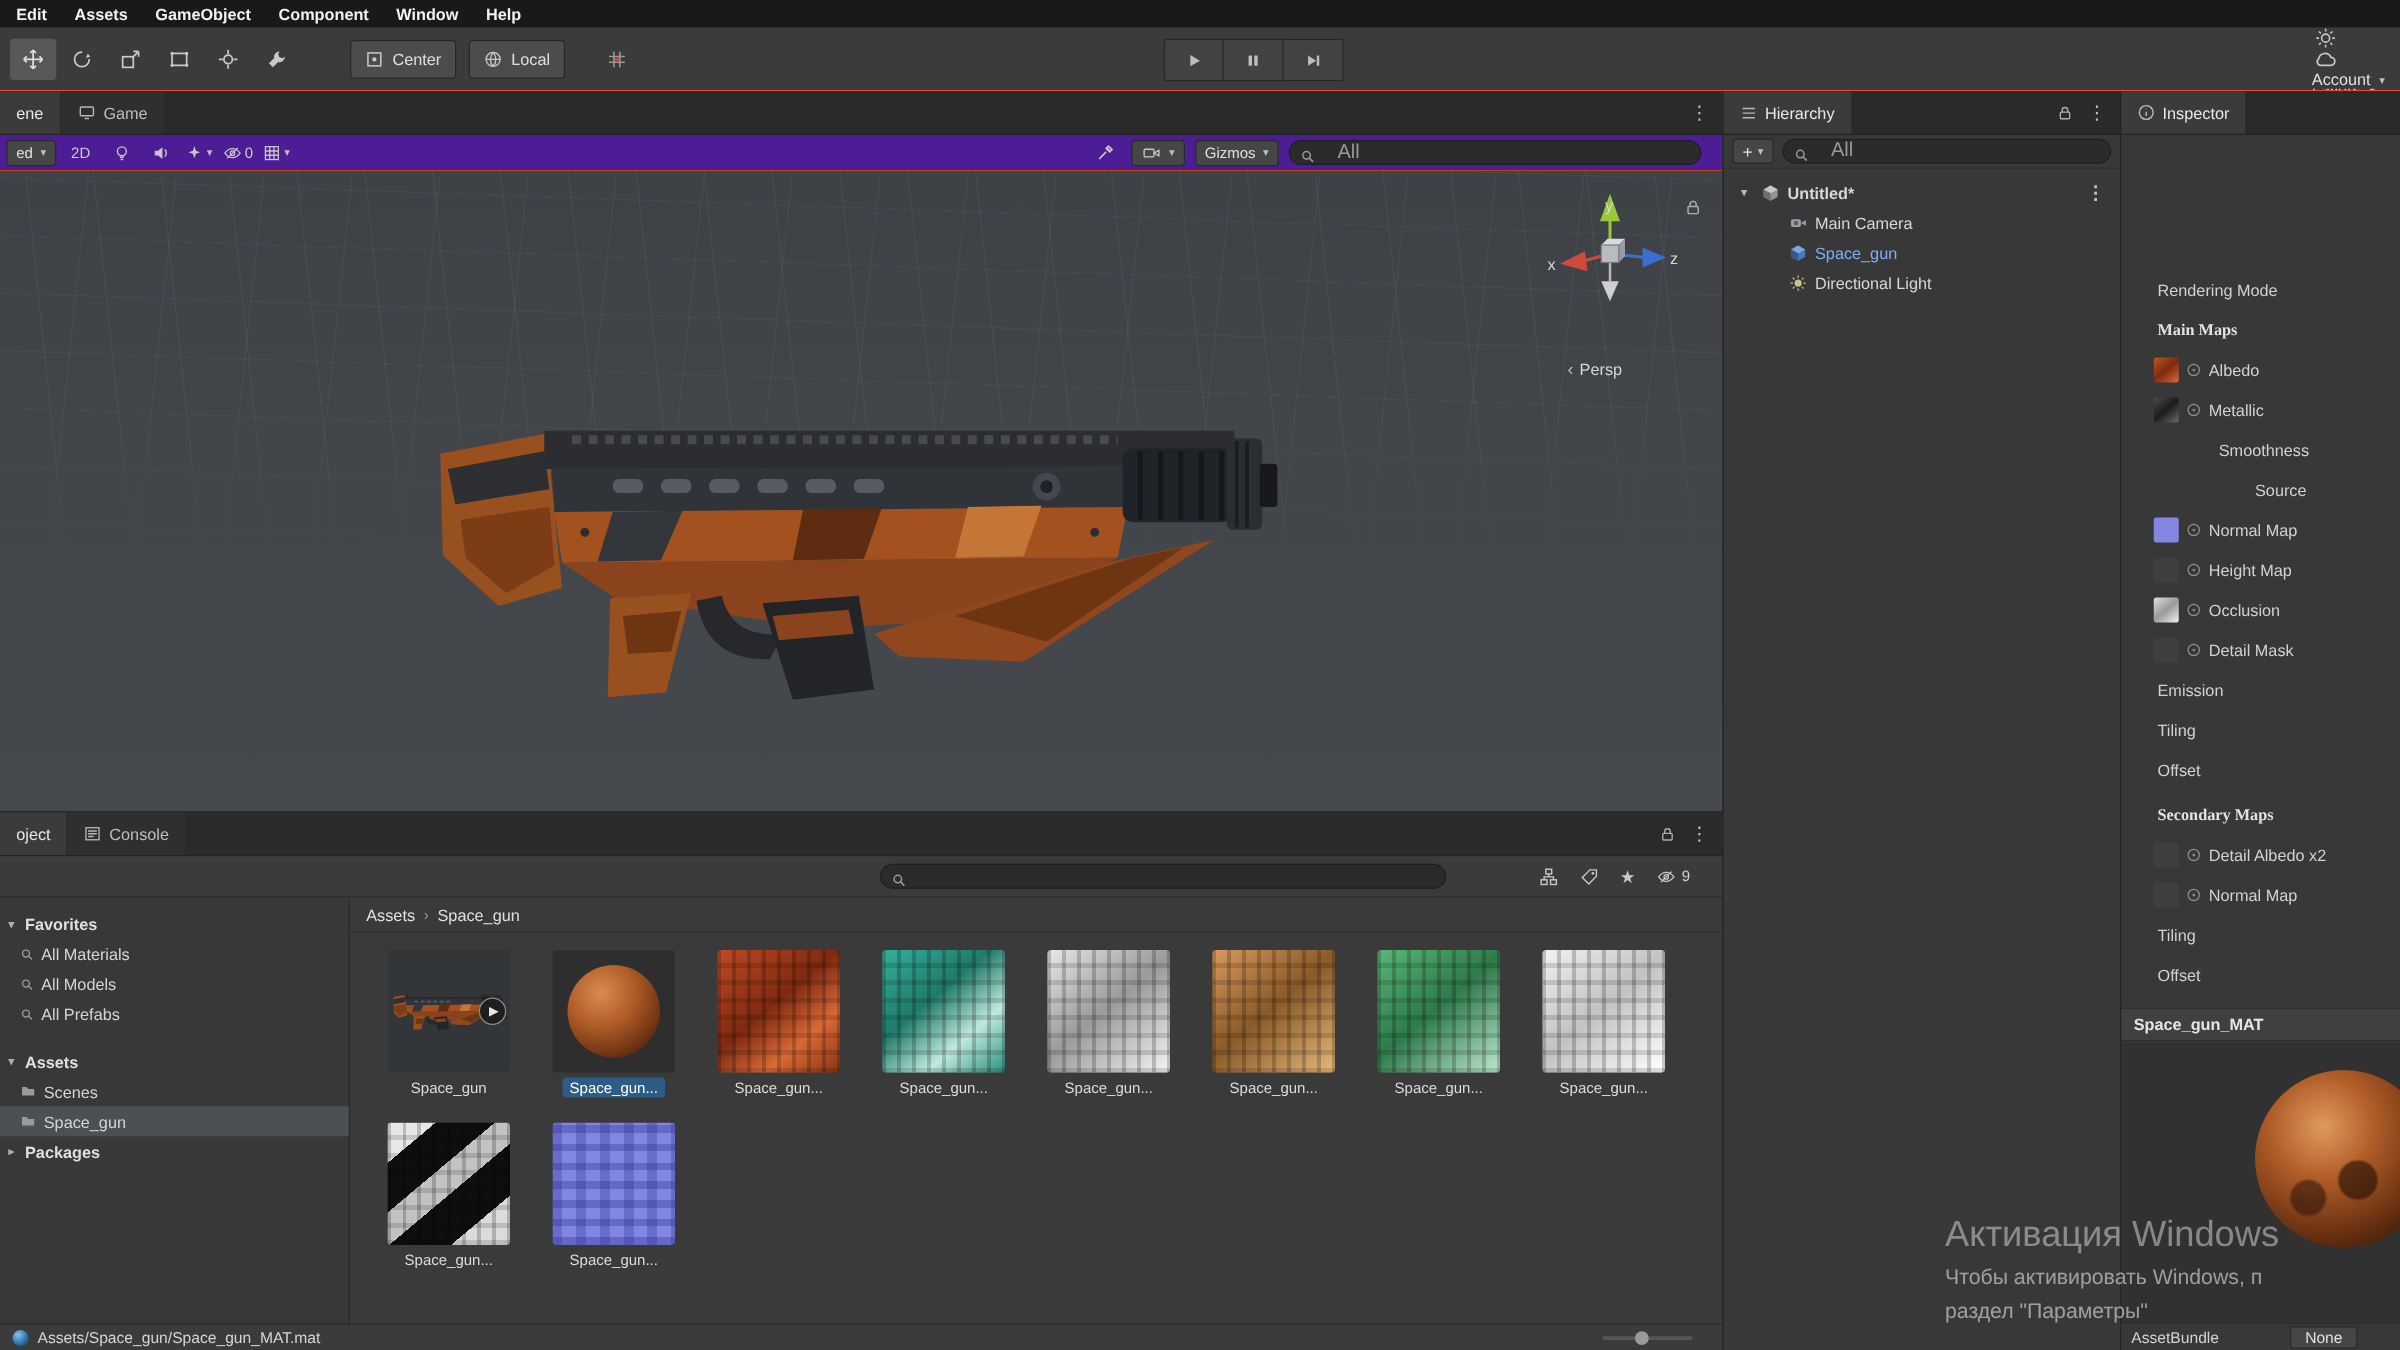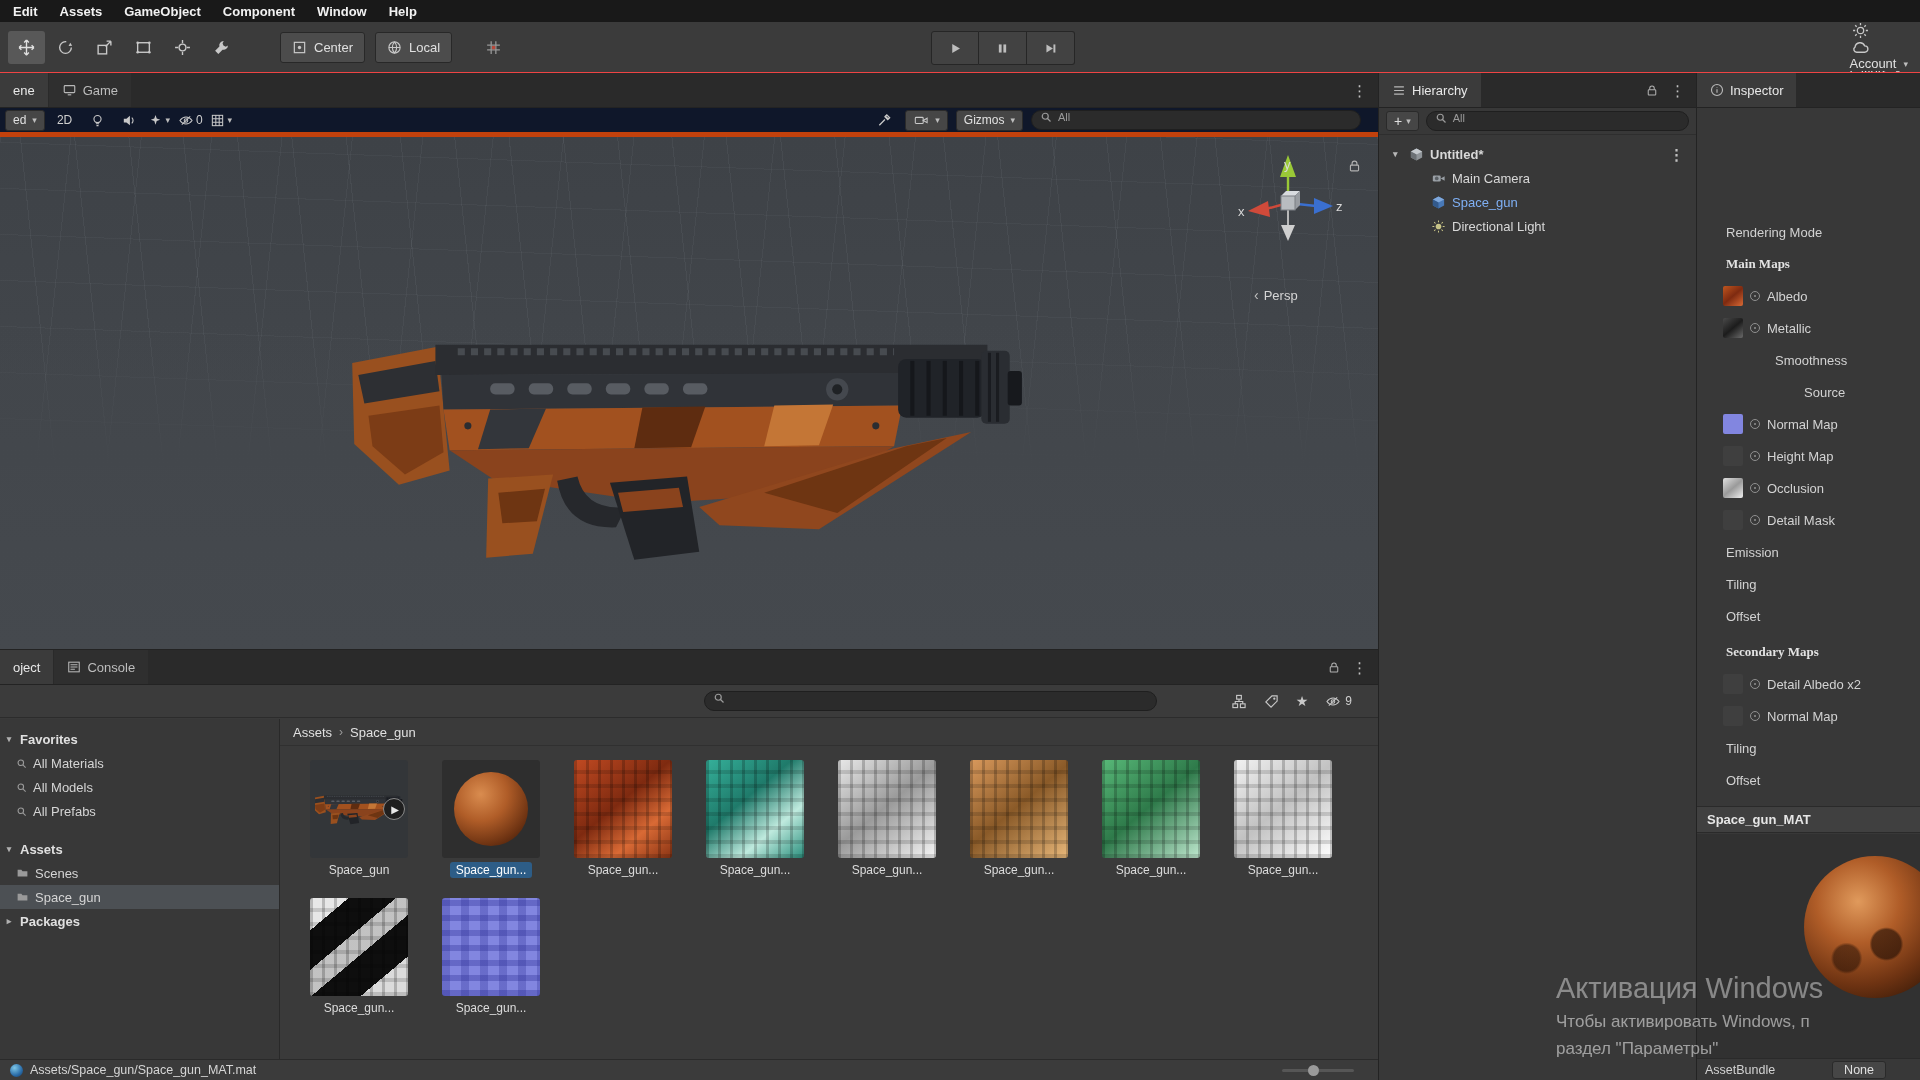--- a/index.html
+++ b/index.html
@@ -51,30 +51,30 @@
   
   .tabstrip { height:35px; background:#2a2a2a; display:flex; align-items:stretch; border-bottom:1px solid #232323; }
   .tab { display:flex; align-items:center; gap:6px; padding:0 13px; background:#2f2f2f;
     color:#bdbdbd; font-size:13px; margin-right:1px; }
   .tab.active { background:#3b3b3b; color:#e8e8e8; }
   .strip-right { margin-left:auto; display:flex; align-items:center; gap:12px; padding:0 11px; }
   .kebab { color:#c0c0c0; font-size:15px; line-height:1; }
 
   
   .scene-pane { position:absolute; top:0; left:0; right:0; height:576px; background:#414549; }
-  .scenebar { height:29px; background:#0f172a; border-bottom:5px solid #c2410c;
+  .scenebar { height:29px; background:#4c1d95; border-bottom:1px solid #c2410c;
     display:flex; align-items:center; padding:0 5px; gap:5px; }
   .sb-dd { display:flex; align-items:center; gap:6px; background:#464646; border:1px solid #2a2a2a;
     border-radius:3px; height:21px; padding:0 7px; font-size:12px; color:#e0e0e0; }
   .sb-toggle { height:21px; display:flex; align-items:center; padding:0 7px; font-size:12px; color:#cfcfcf; }
   .sb-ico { width:26px; height:21px; display:flex; align-items:center; justify-content:center; gap:2px; }
   .sb-count { font-size:12px; color:#cfcfcf; }
   .sb-right { margin-left:auto; display:flex; align-items:center; gap:8px; margin-right:12px; }
-  .searchbox { display:flex; align-items:flex-start; gap:6px; background:#2b2b2b; border:1px solid #1f1f1f;
-    border-radius:10px; height:20px; padding:0 8px; color:#9a9a9a; font-size:11px; }
+  .searchbox { display:flex; align-items:flex-end; gap:18px; background:#2b2b2b; border:1px solid #1f1f1f;
+    border-radius:10px; height:20px; padding:0 8px; color:#9a9a9a; font-size:16px; }
   .scene-search { width:330px; }
 
   .viewport { position:absolute; top:64px; left:0; right:0; bottom:0; overflow:hidden;
     background:linear-gradient(180deg,#3e4247 0%,#43474c 60%,#45494e 100%); }
   .grid-overlay { position:absolute; left:0; top:0; right:0; height:64%;
     background:
       repeating-linear-gradient(84deg, rgba(200,210,220,.06) 0 1px, transparent 1px 54px),
       repeating-linear-gradient(96deg, rgba(200,210,220,.05) 0 1px, transparent 1px 70px),
       repeating-linear-gradient(2deg,  rgba(200,210,220,.04) 0 1px, transparent 1px 46px); }
   .grid-overlay::after { content:""; position:absolute; inset:0;

